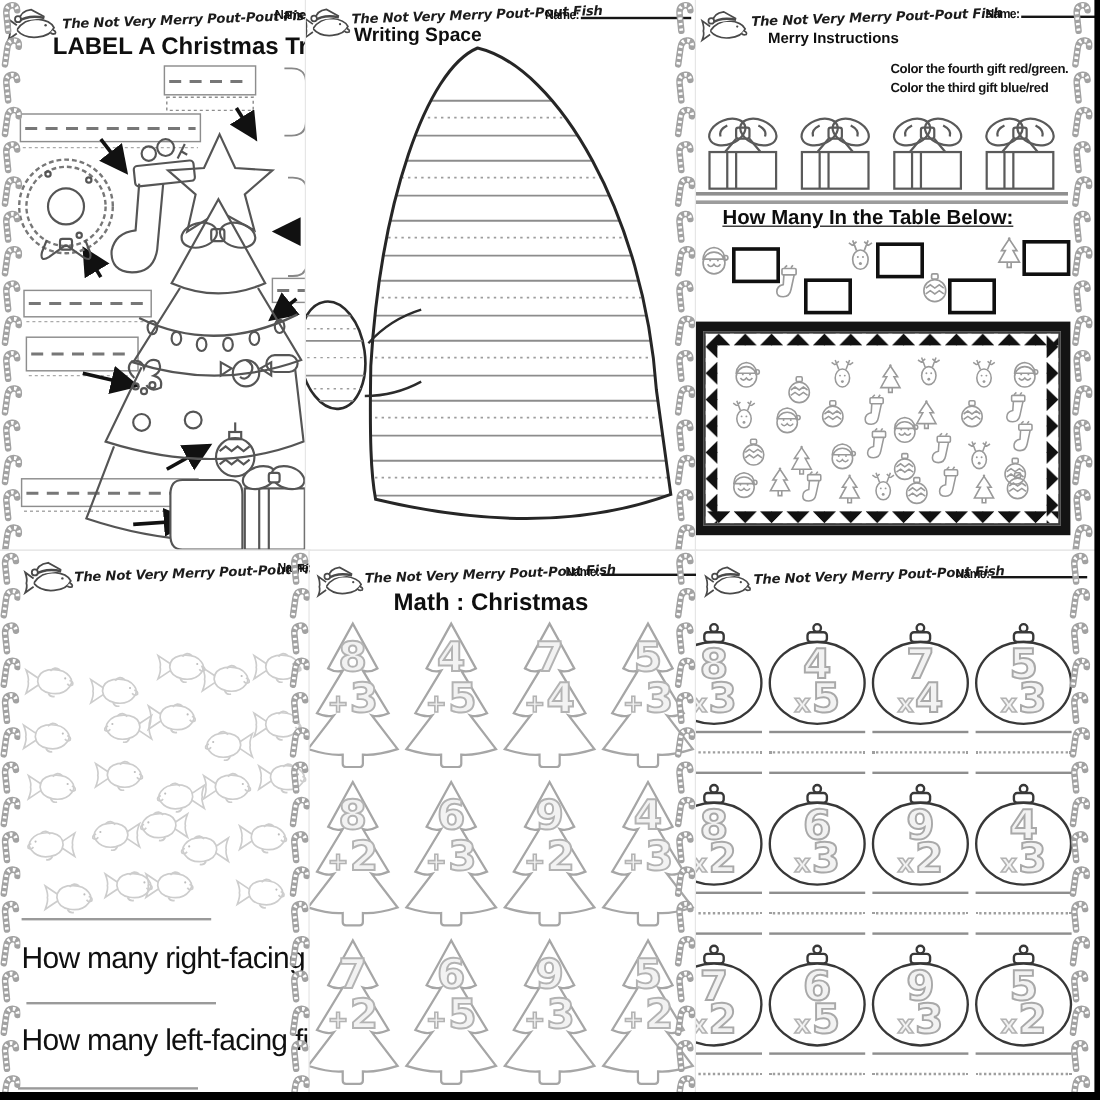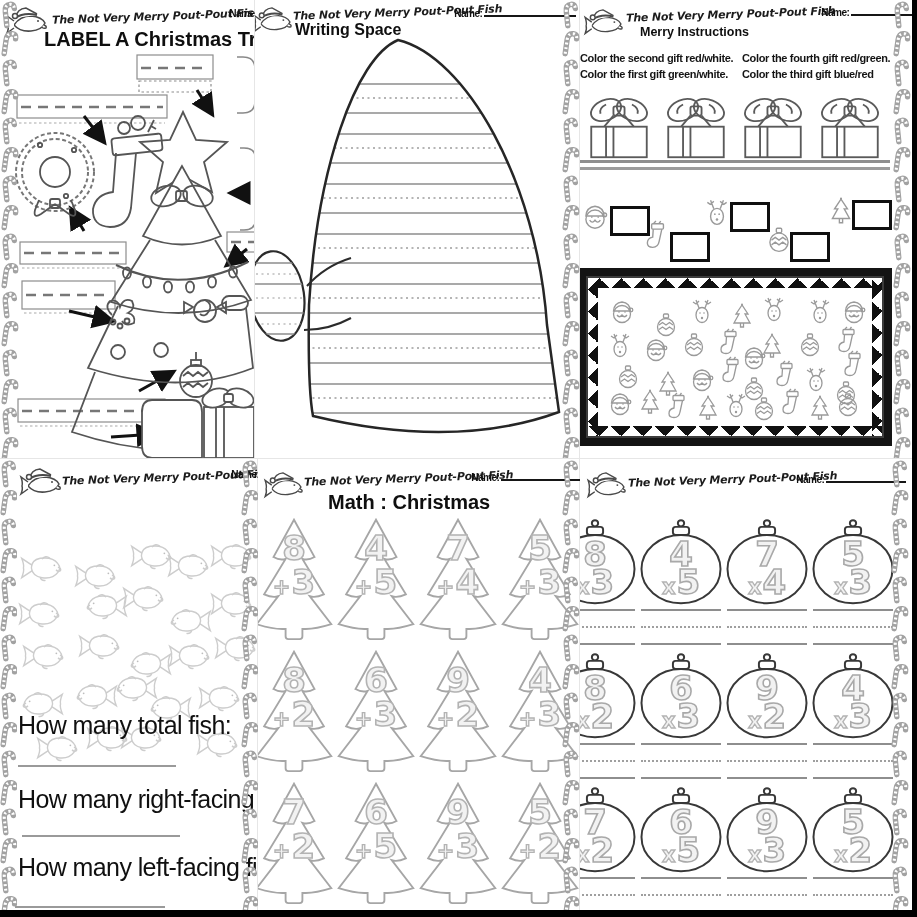--- a/index.html
+++ b/index.html
@@ -466,44 +466,41 @@
 
   <div class="panel" style="left:580px;top:0;width:337px;height:458px">
     <svg class="logo" style="left:2px;top:8px" width="44" height="32" viewBox="0 0 46 34">
         <use href="#sym-logo-fish"></use>
       </svg>
     <div class="brand" style="left:46px;top:8px">The Not Very Merry Pout-Pout Fish</div>
     <div class="ptitle" style="left:60px;top:25px;font-size:12.5px">Merry Instructions</div>
     <div class="namewrap" style="left:240px;top:2px">
       <span class="namelbl">Name:</span><span class="nline" style="width:68px"></span>
     </div>
-    <div class="instr" style="left:0;top:50px">
-      <div>Color the second gift red/white.</div>
-      <div>Color the first gift green/white.</div>
-    </div>
     <div class="instr" style="left:162px;top:50px">
       <div>Color the fourth gift red/green.</div>
       <div>Color the third gift blue/red</div>
     </div>
     <div id="gifts-row" class="abs" style="left:0;top:82px;width:312px;height:82px">
         <svg viewBox="0 0 80 80" width="74" height="78" class="abs" style="left: 2px; top: 2px;">
           <use href="#sym-gift"></use>
         </svg>
         <svg viewBox="0 0 80 80" width="74" height="78" class="abs" style="left: 79px; top: 2px;">
           <use href="#sym-gift"></use>
         </svg>
         <svg viewBox="0 0 80 80" width="74" height="78" class="abs" style="left: 156px; top: 2px;">
           <use href="#sym-gift"></use>
         </svg>
         <svg viewBox="0 0 80 80" width="74" height="78" class="abs" style="left: 233px; top: 2px;">
           <use href="#sym-gift"></use>
         </svg>
       </div>
     <div class="shelf" style="left:0;top:160px;width:310px;height:3px"></div>
     <div class="shelf" style="left:0;top:167px;width:310px;height:3px;background:#9c9c9c"></div>
+    <div class="hm-title" style="left:22px;top:172px">How Many In the Table Below:</div>
     <div id="count-row" class="abs" style="left:2px;top:194px;width:310px;height:72px">
         <svg viewBox="0 0 24 28" width="26" height="30" class="abs" style="left: 0px; top: 8px;">
           <use href="#sym-santa"></use>
         </svg>
         <div class="cbox" style="left: 28px; top: 12px;"></div>
         <svg viewBox="0 0 24 28" width="26" height="30" class="abs" style="left: 62px; top: 26px;">
           <use href="#sym-stocking"></use>
         </svg>
         <div class="cbox" style="left: 88px; top: 38px;"></div>
         <svg viewBox="0 0 24 28" width="26" height="30" class="abs" style="left: 122px; top: 2px;">
@@ -819,21 +816,20 @@
           </g>
         </svg>
       </div>
     <svg class="logo" style="left:18px;top:8px" width="46" height="34" viewBox="0 0 46 34">
         <use href="#sym-logo-fish"></use>
       </svg>
     <div class="brand" style="left:62px;top:12px">The Not Very Merry Pout-Pout Fish</div>
     <div class="namewrap" style="left:230px;top:5px">
       <span class="namelbl">Name:</span>
     </div>
-    <div class="q" style="left:18px;top:252px">How many total fish:</div>
     <div class="qline" style="left:18px;top:306px;width:158px"></div>
     <div class="q" style="left:18px;top:326px">How many right-facing fish</div>
     <div class="qline" style="left:22px;top:376px;width:158px"></div>
     <div class="q" style="left:18px;top:394px">How many left-facing fish</div>
     <div class="qline" style="left:15px;top:447px;width:150px"></div>
     <div class="canes" style="left:0;top:0;width:17px;height:458px">
         <svg viewBox="0 0 22 34" width="17" height="29" style="display:block;transform:rotate(-6deg)">
           <path d="M6,31 L6,13 Q6,4 13,4 Q18,4 18,10" fill="none" stroke="#a2a2a2" stroke-width="7" stroke-linecap="round"></path>
           <path d="M6,31 L6,13 Q6,4 13,4 Q18,4 18,10" fill="none" stroke="#fff" stroke-width="4" stroke-dasharray="2.5 3.5"></path>
         </svg>

